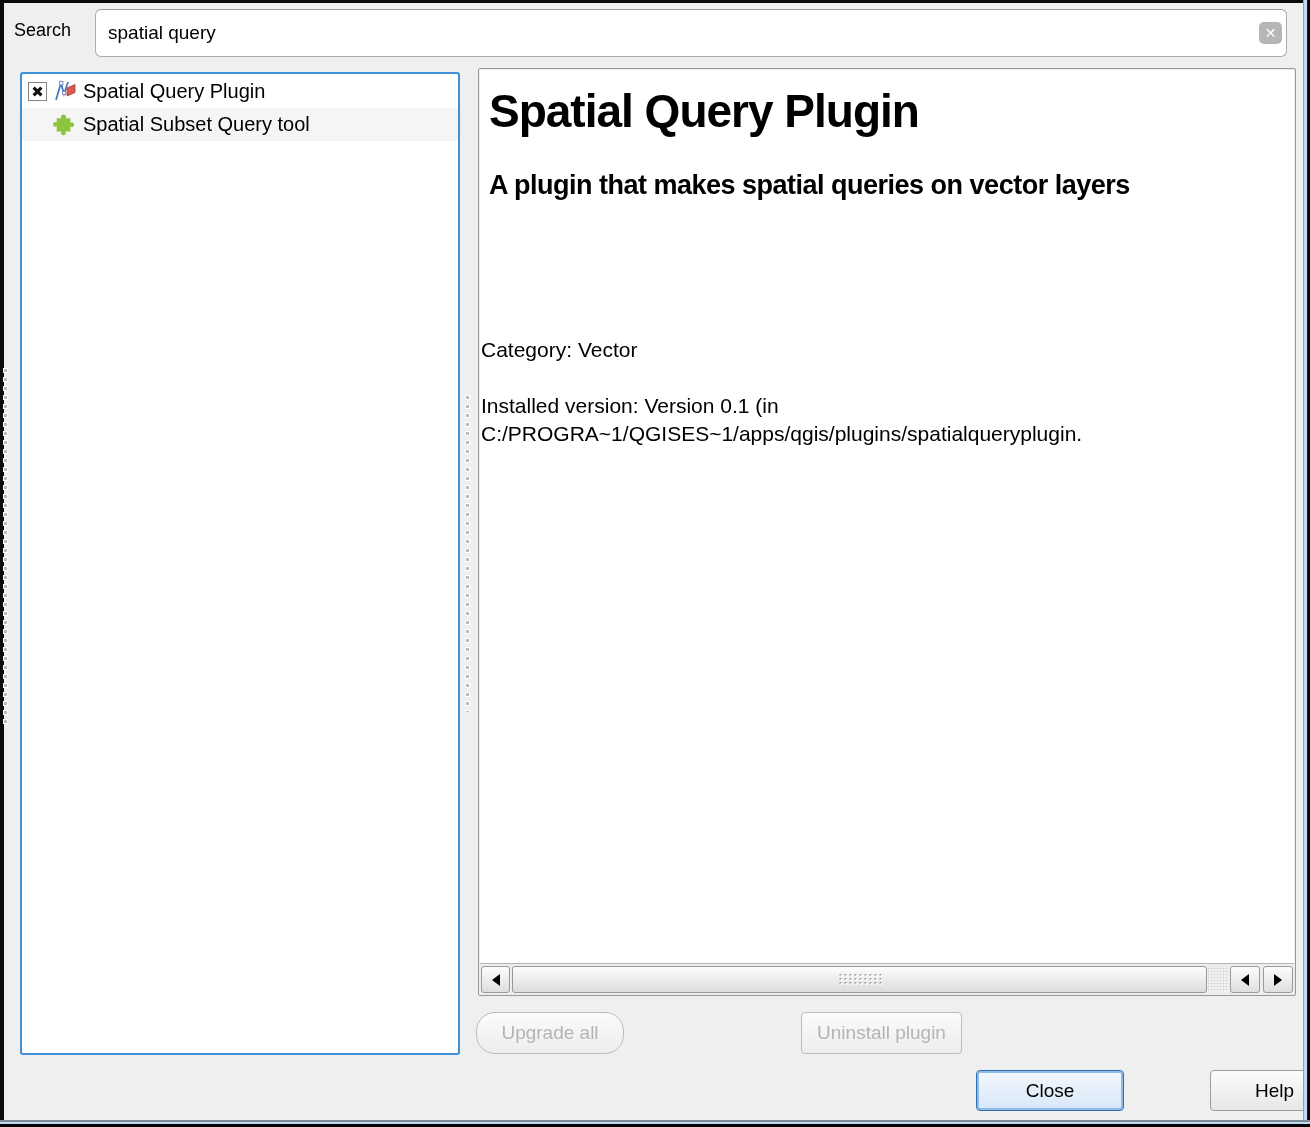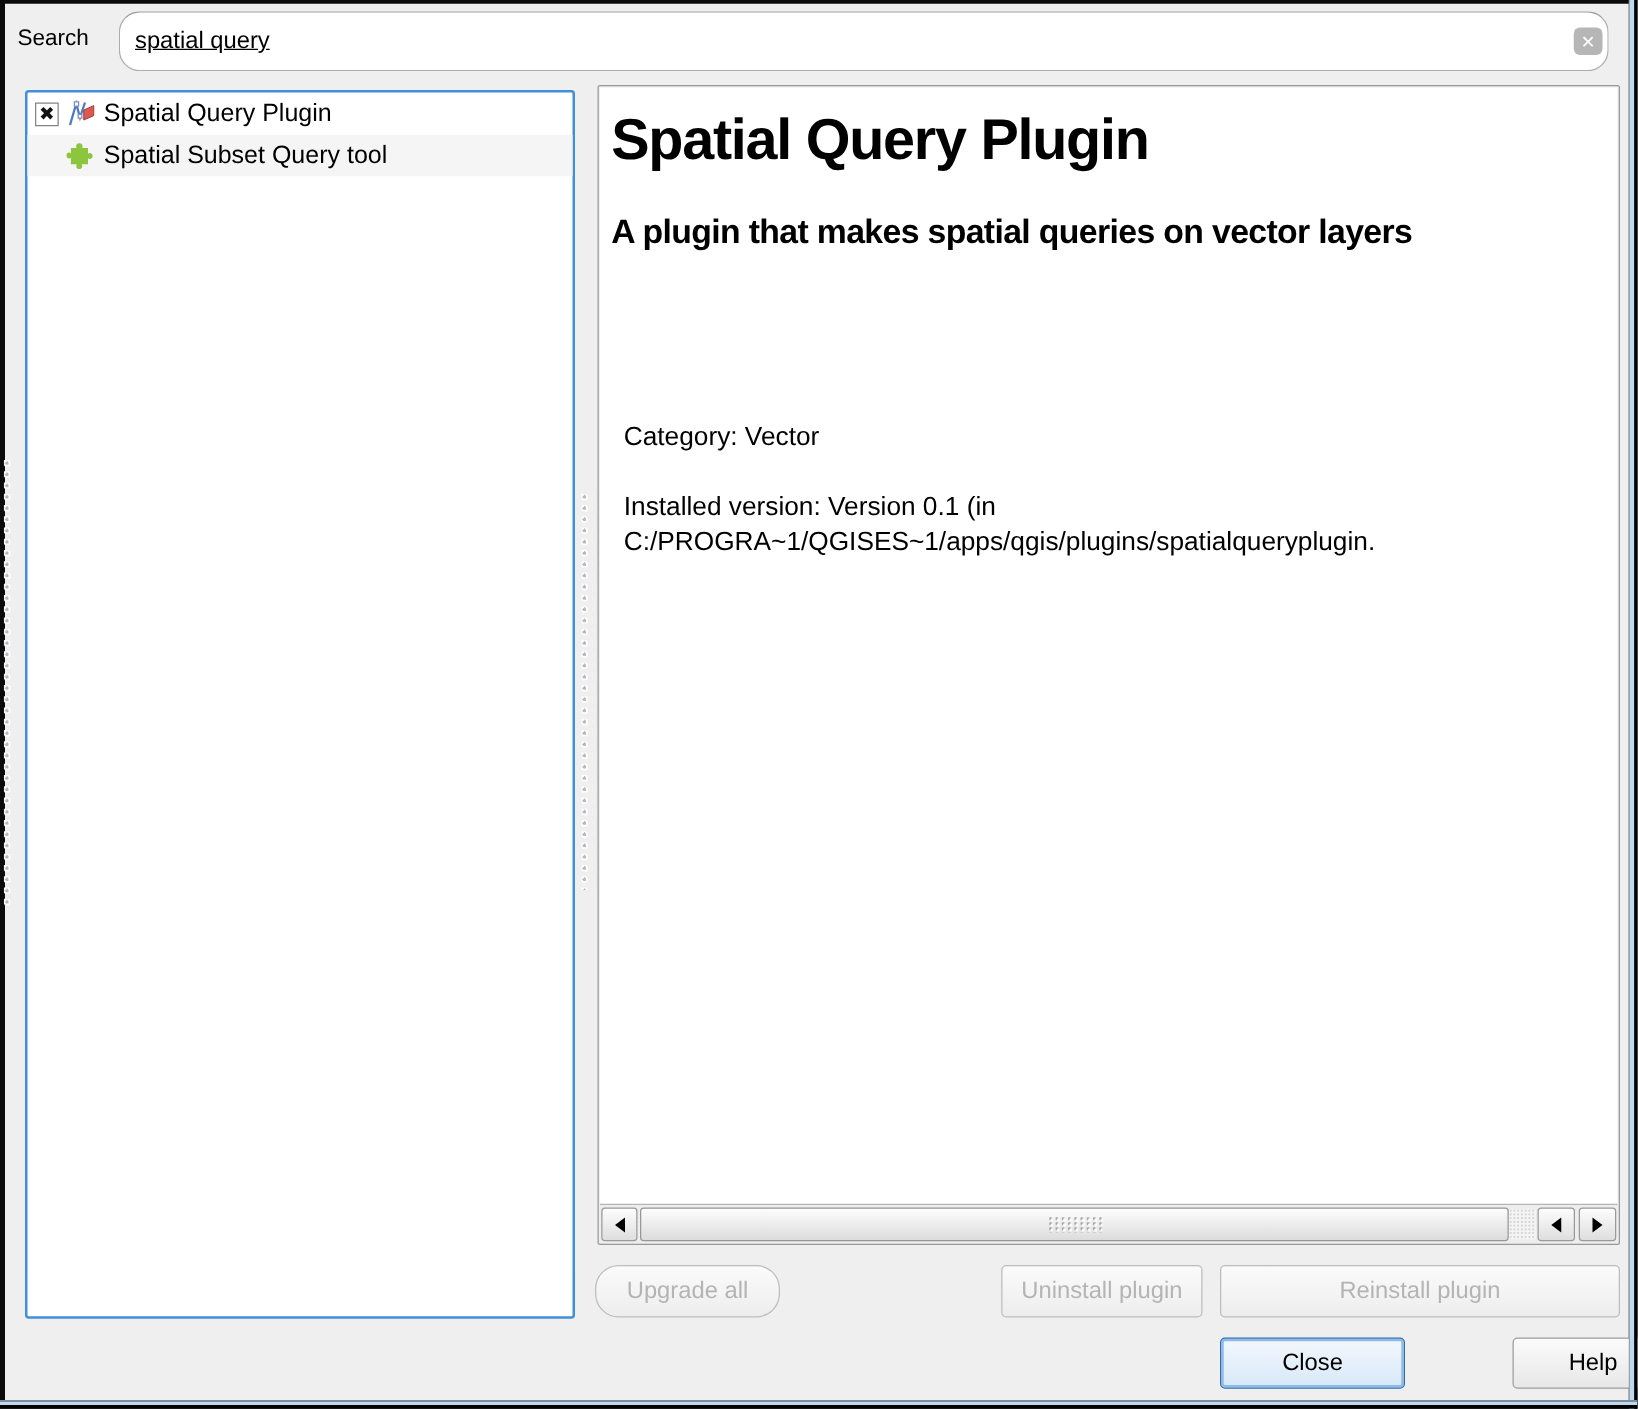--- a/index.html
+++ b/index.html
@@ -7,21 +7,21 @@
   #win{position:relative;width:1310px;height:1127px;background:#0b0b0b;overflow:hidden;}
   #dialog{position:absolute;left:4px;top:3px;width:1299px;height:1118px;background:#efefef;}
   .frame-right{position:absolute;right:0;top:0;width:7px;height:100%;
     background:linear-gradient(to right,#97a2ad 0 1px,#bed8f0 1px 4px,#16202c 4px 5px,#000 5px 7px);z-index:50;}
   .frame-bottom{position:absolute;left:0;bottom:0;width:100%;height:7px;
     background:linear-gradient(to bottom,#7f8c98 0 2px,#bed8f0 2px 4px,#000 4px 7px);z-index:50;}
 
   
   .search-label{position:absolute;left:14px;top:20px;font-size:18px;color:#000;}
   .search-input{position:absolute;left:95px;top:9px;width:1192px;height:48px;border:1px solid #adadad;
-    border-top-color:#9a9a9a;border-radius:17px;background:#fff;font-size:19px;color:#000;padding:0 46px 0 12px;outline:none;text-decoration:underline;}
+    border-top-color:#9a9a9a;border-radius:6px;background:#fff;font-size:19px;color:#000;padding:0 46px 0 12px;outline:none;}
   .clear-btn{position:absolute;left:1259px;top:22px;width:23px;height:22px;background:#b6b6b6;border-radius:5px;
     color:#fff;font-size:14px;font-weight:bold;display:flex;align-items:center;justify-content:center;cursor:pointer;}
 
   
   .grip{background-image:radial-gradient(circle at 2.5px 2.5px,#b4b9be 1.4px,#fdfdfd 1.5px 3px,rgba(0,0,0,0) 3.1px);
     background-size:9px 9px;background-repeat:repeat-y;background-position:center top;}
   .left-grip{position:absolute;left:3px;top:368px;width:9px;height:360px;}
   .splitter{position:absolute;left:462px;top:72px;width:15px;height:983px;cursor:col-resize;}
   .splitter .grip{position:absolute;left:3px;top:323px;width:9px;height:317px;}
 
@@ -35,21 +35,21 @@
   .tree-icon{width:25px;height:24px;margin-left:6px;flex:0 0 auto;}
   .tree-row.alt .tree-icon{margin-left:31px;}
   .tree-label{margin-left:5px;font-size:20px;color:#000;white-space:nowrap;}
 
   
   .details{position:absolute;left:478px;top:68px;width:818px;height:928px;background:#ededed;
     border:1px solid #999;border-radius:2px;}
   .viewport{position:absolute;left:1px;top:1px;right:1px;bottom:31px;background:#fff;overflow:hidden;border-bottom:1px solid #b5b5b5;}
   .d-title{position:absolute;left:9px;top:14px;font-size:46px;font-weight:bold;color:#000;white-space:nowrap;letter-spacing:-1px;}
   .d-subtitle{position:absolute;left:9px;top:100px;font-size:27px;font-weight:bold;color:#000;white-space:nowrap;letter-spacing:-0.5px;}
-  .d-text{position:absolute;left:19px;font-size:21px;color:#000;white-space:nowrap;}
+  .d-text{position:absolute;left:1px;font-size:21px;color:#000;white-space:nowrap;}
   .d-category{top:268px;}
   .d-line1{top:324px;}
   .d-line2{top:352px;}
 
   
   .hscroll{position:absolute;left:2px;right:2px;bottom:2px;height:27px;}
   .sb-btn{position:absolute;top:0;height:27px;background:linear-gradient(#fdfdfd,#dedede);border:1px solid #9a9a9a;
     border-radius:3px;display:flex;align-items:center;justify-content:center;cursor:pointer;}
   .sb-left{left:0;width:29px;}
   .sb-left2{right:33px;width:30px;}
@@ -131,19 +131,18 @@
         <span class="tri l"></span>
       </div>
       <div class="sb-btn sb-right">
         <span class="tri r"></span>
       </div>
     </div>
   </div>
 
   <div class="btn disabled btn-upgrade">Upgrade all</div>
   <div class="btn disabled btn-uninstall">Uninstall plugin</div>
-  <div class="btn disabled btn-reinstall">Reinstall plugin</div>
   <div class="btn btn-close">Close</div>
   <div class="btn btn-help">Help</div>
 
   <div class="frame-right"></div>
   <div class="frame-bottom"></div>
 </div>
 
 </body></html>

